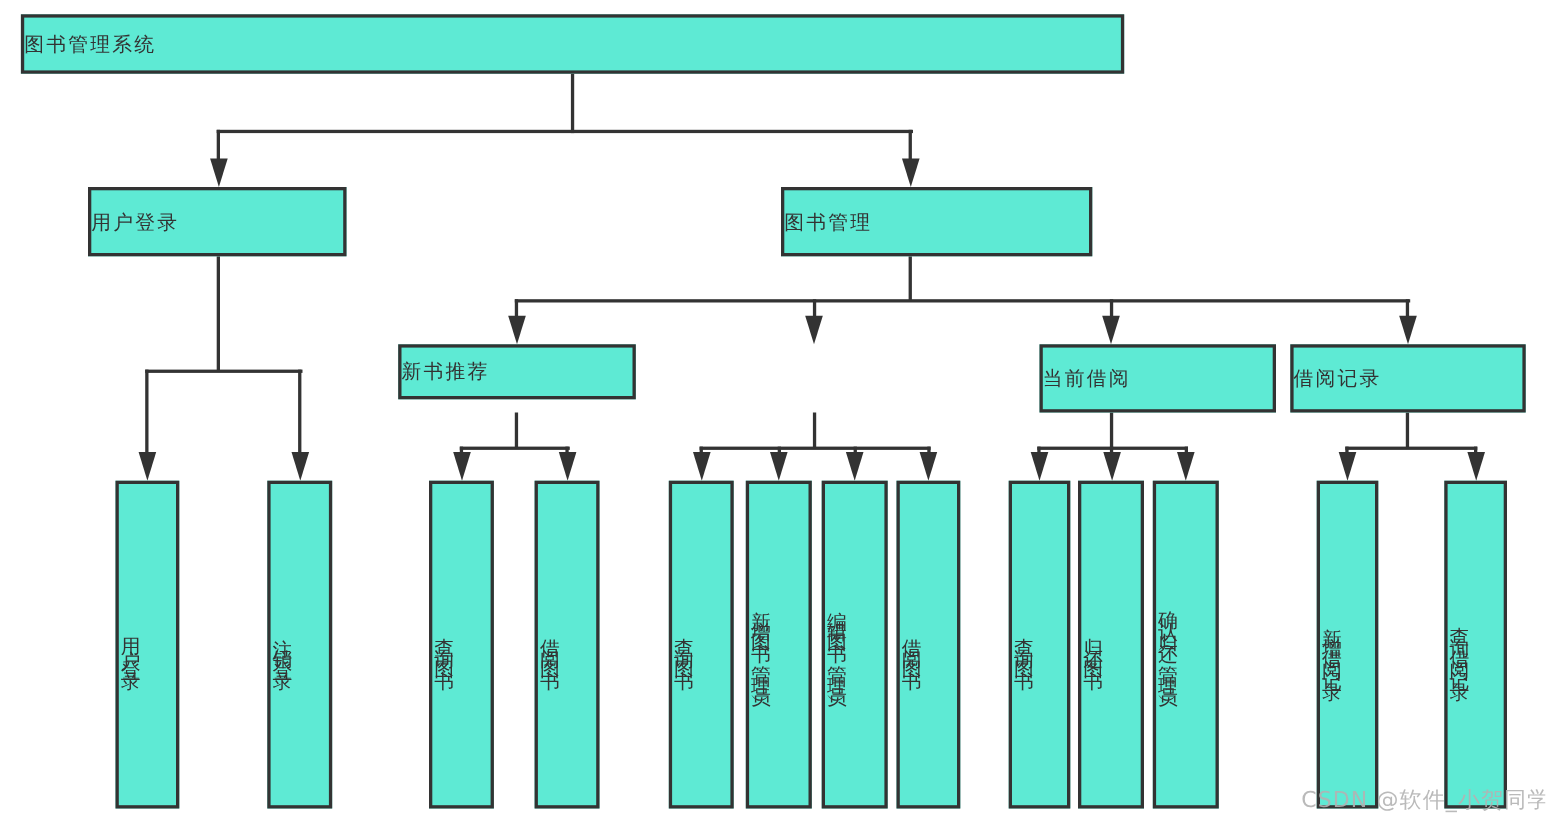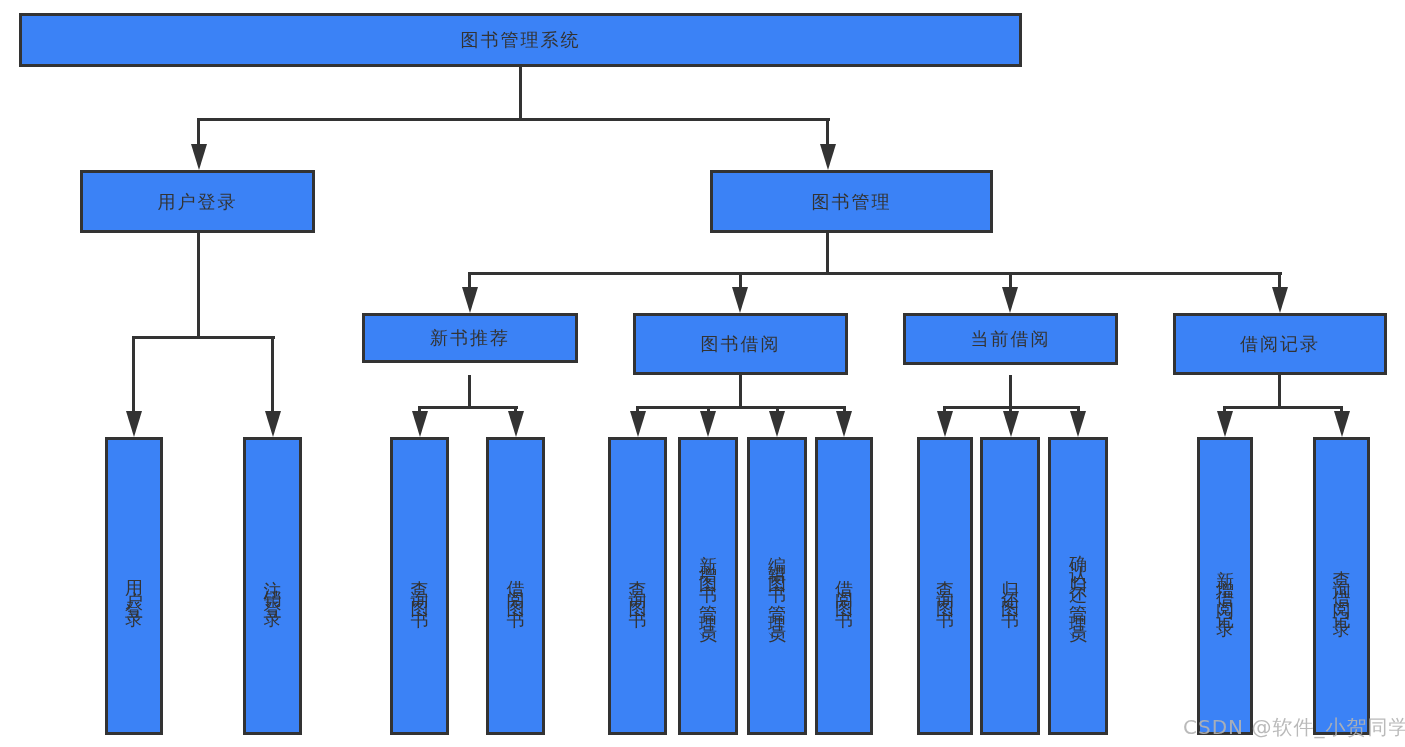--- a/index.html
+++ b/index.html
@@ -8,22 +8,22 @@
     --wm-color:#b3b3b3;
     --bg:#ffffff;
   }
   html,body{margin:0;padding:0;background:var(--bg);}
   body{font-family:"DejaVu Sans","Liberation Sans",sans-serif;}
   #canvas{position:relative;width:1405px;height:747px;background:var(--bg);overflow:hidden;}
   .box{
     position:absolute;
     box-sizing:border-box;
     border:3px solid var(--line-color);
-    background:#3b82f6;
-    display:flex;align-items:center;justify-content:center;
+    background:#5eead4;
+    display:flex;align-items:center;
     color:var(--text-color);
     font-size:18px;
     letter-spacing:2px;
     z-index:2;
   }
   .leaf .vtext{
     writing-mode:vertical-rl;
     text-orientation:mixed;
     font-size:18px;
     letter-spacing:10px;
@@ -87,24 +87,21 @@
   <div class="vl" style="left:739px;top:272px;height:18px"></div>
   <div class="arr" style="left:732px;top:287px"></div>
   <div class="vl" style="left:1009px;top:272px;height:18px"></div>
   <div class="arr" style="left:1002px;top:287px"></div>
   <div class="vl" style="left:1278px;top:272px;height:18px"></div>
   <div class="arr" style="left:1272px;top:287px"></div>
 
   <div class="box" style="left:362px;top:313px;width:216px;height:50px">
     <span>新书推荐</span>
   </div>
-  <div class="box" style="left:633px;top:313px;width:215px;height:62px">
-    <span>图书借阅</span>
-  </div>
-  <div class="box" style="left:903px;top:313px;width:215px;height:52px">
+  <div class="box" style="left:945px;top:313px;width:215px;height:62px">
     <span>当前借阅</span>
   </div>
   <div class="box" style="left:1173px;top:313px;width:214px;height:62px">
     <span>借阅记录</span>
   </div>
 
   <div class="vl" style="left:468px;top:375px;height:33px"></div>
   <div class="hl" style="left:418px;top:406px;width:100px"></div>
   <div class="vl" style="left:418px;top:406px;height:8px"></div>
   <div class="arr" style="left:412px;top:411px"></div>

